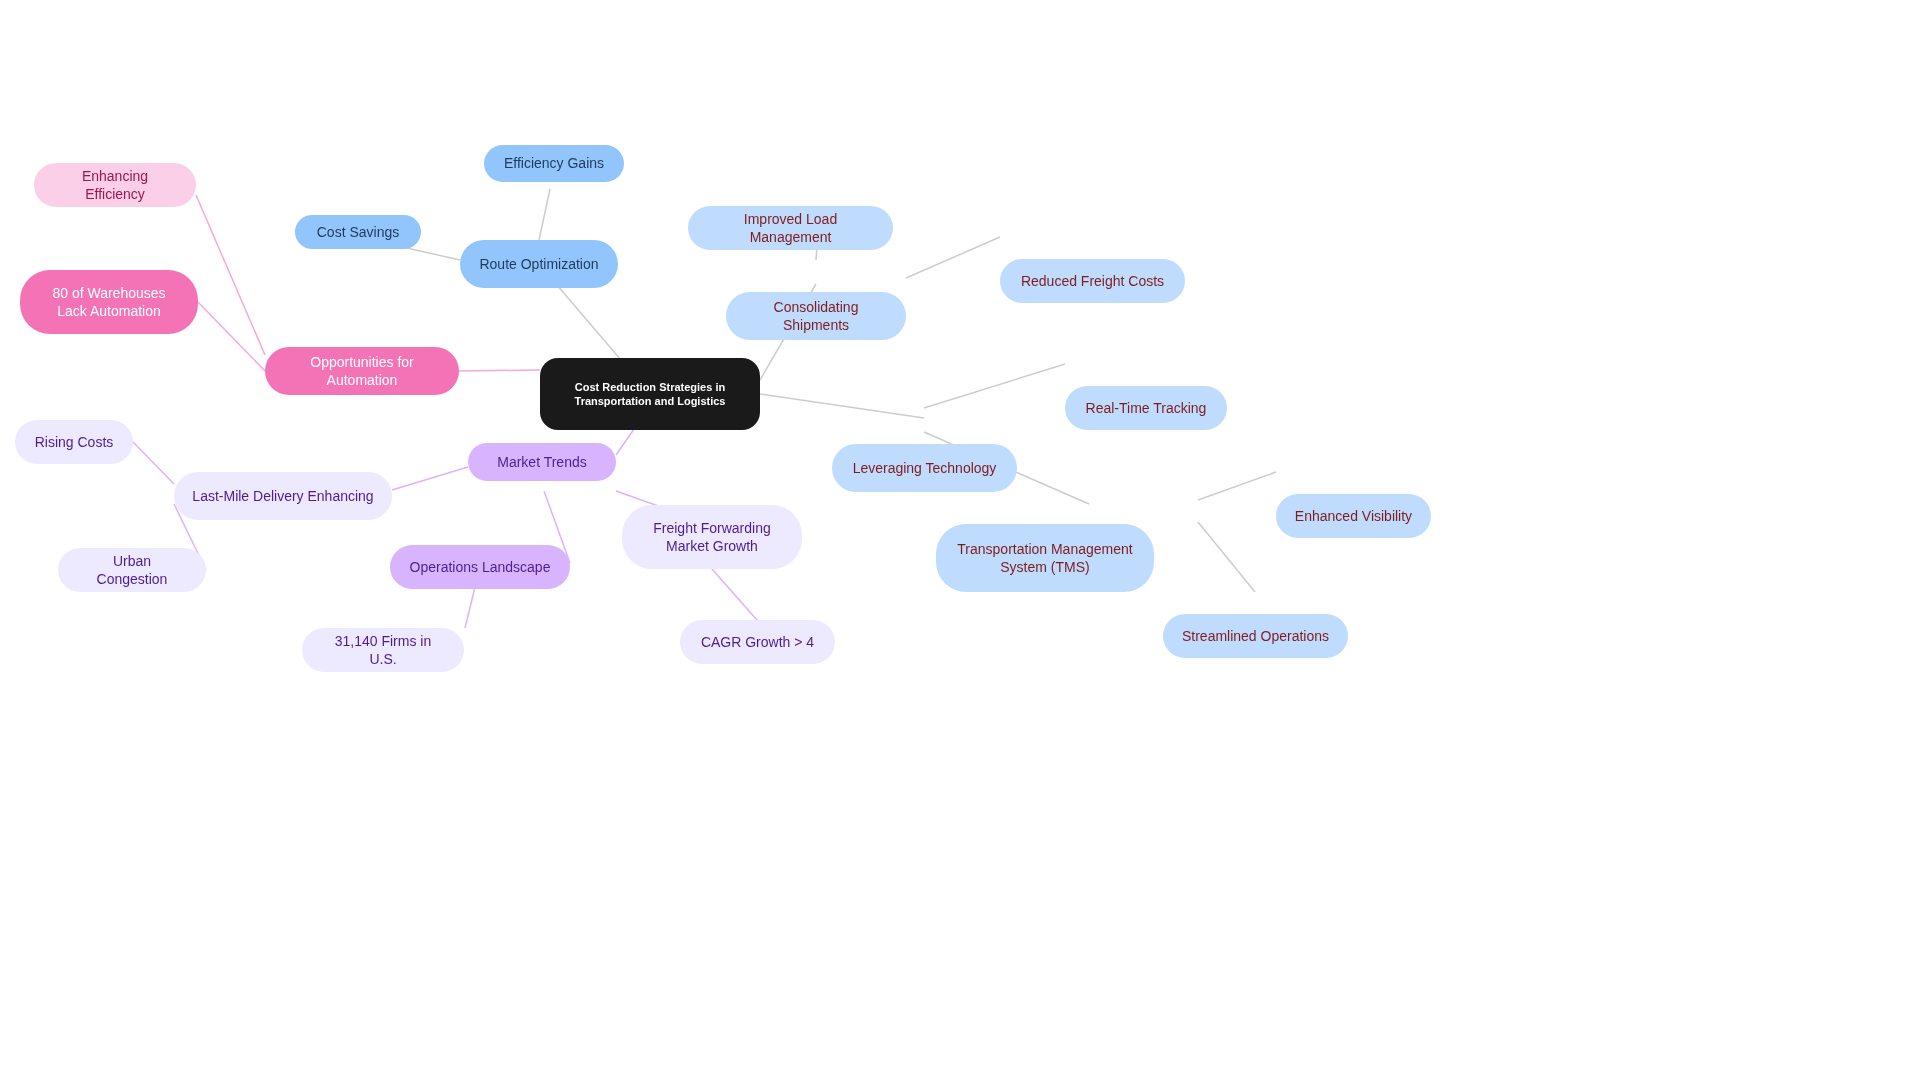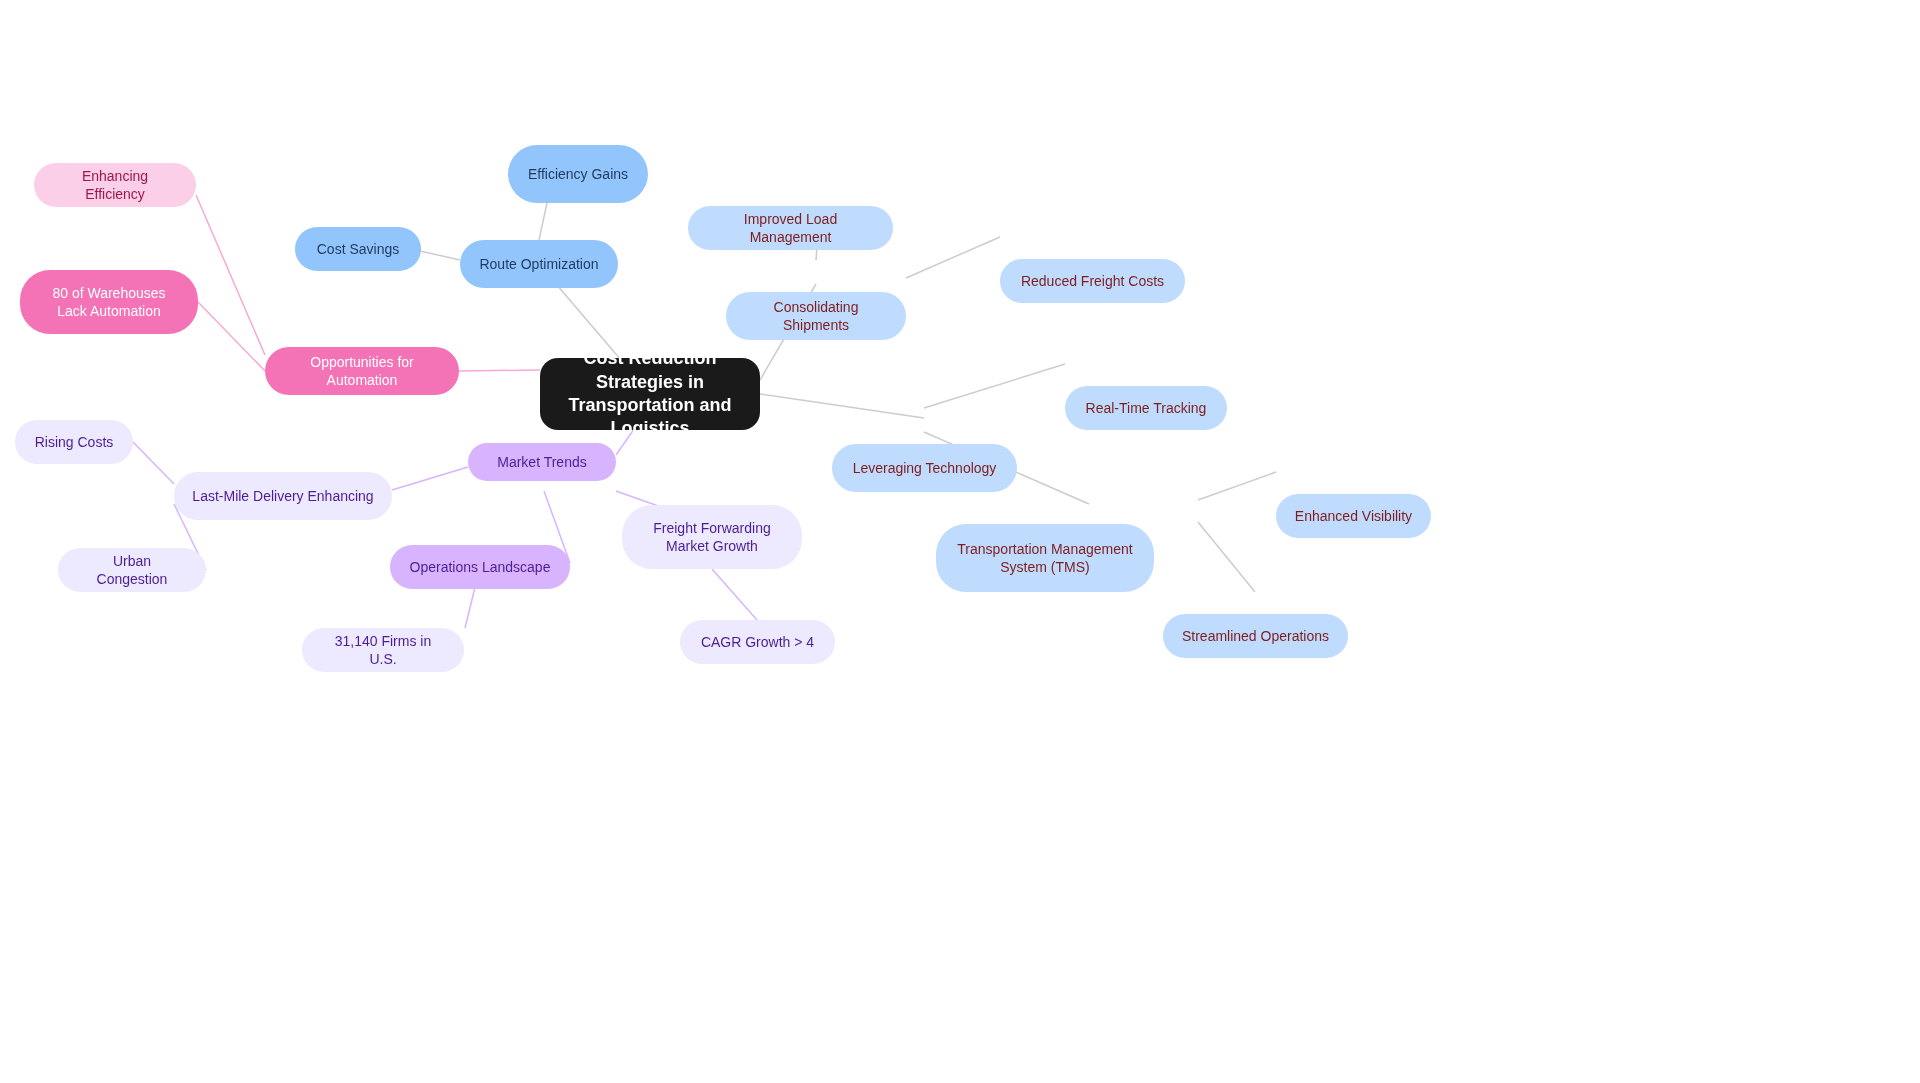--- a/index.html
+++ b/index.html
@@ -29,21 +29,21 @@
       font-size: 14px;
       font-weight: 500;
       padding: 10px 18px;
       z-index: 2;
       line-height: 1.3;
     }
     .node-center {
       background: #1a1a1a;
       color: #ffffff;
       font-weight: 600;
-      font-size: 18px;
+      font-size: 11px;
       border-radius: 18px;
       width: 220px;
       height: 72px;
     }
     .node-pink-dark {
       background: #f472b6;
       color: #fff;
     }
     .node-pink-light {
       background: #fbcfe8;
@@ -114,23 +114,23 @@
 
   <line x1="616" y1="491" x2="712" y2="525" stroke="#d8b4fe" stroke-width="1.5"></line>
 
   <line x1="712" y1="569" x2="757" y2="620" stroke="#d8b4fe" stroke-width="1.5"></line>
 </svg>
 
 <div class="node node-center" style="left:540px; top:358px; width:220px; height:72px;">Cost Reduction Strategies in Transportation and Logistics</div>
 
 <div class="node node-blue-medium" style="left:460px; top:240px; width:158px; height:48px;">Route Optimization</div>
 
-<div class="node node-blue-medium" style="left:508px; top:145px; width:140px; height:58px;">Efficiency Gains</div>
+<div class="node node-blue-medium" style="left:484px; top:145px; width:140px; height:37px;">Efficiency Gains</div>
 
-<div class="node node-blue-medium" style="left:295px; top:227px; width:126px; height:44px;text-align:right;">Cost Savings</div>
+<div class="node node-blue-medium" style="left:295px; top:215px; width:126px; height:34px;text-align:right;">Cost Savings</div>
 
 <div class="node node-pink-dark" style="left:265px; top:347px; width:194px; height:48px;">Opportunities for Automation</div>
 
 <div class="node node-pink-light" style="left:34px; top:163px; width:162px; height:44px;">Enhancing Efficiency</div>
 
 <div class="node node-pink-dark" style="left:20px; top:270px; width:178px; height:64px;">80 of Warehouses Lack Automation</div>
 
 <div class="node node-blue-light" style="left:726px; top:248px; width:180px; height:48px;">Consolidating Shipments</div>
 
 <div class="node node-blue-light" style="left:688px; top:162px; width:205px; height:44px;">Improved Load Management</div>

